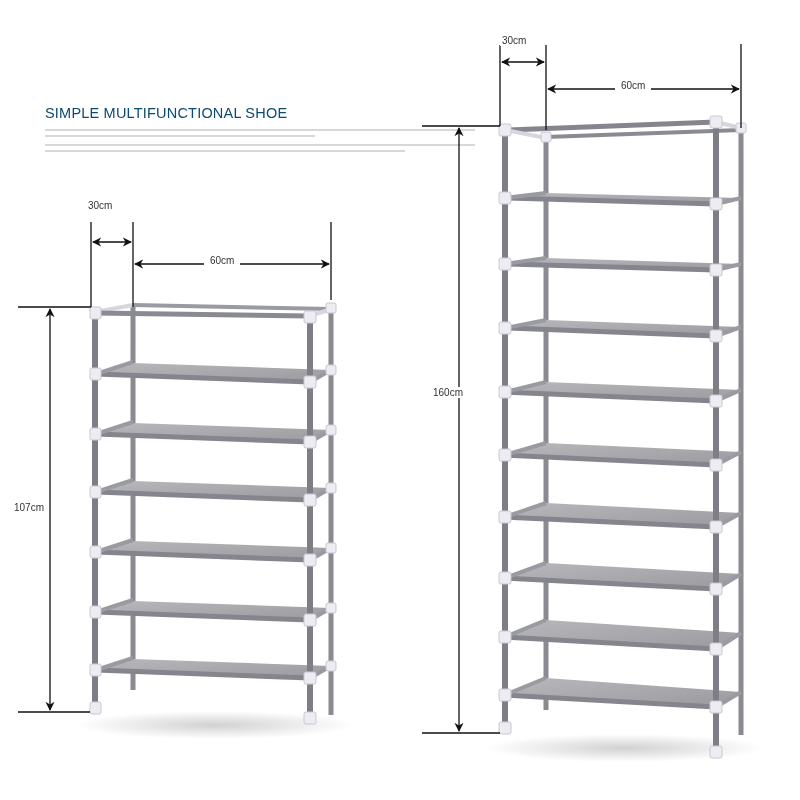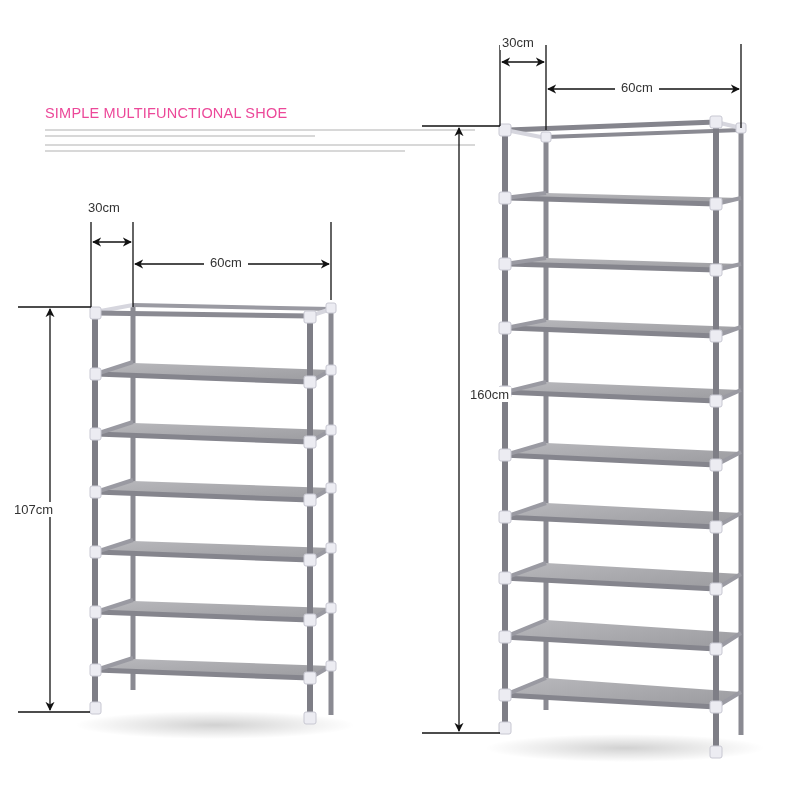--- a/index.html
+++ b/index.html
@@ -1,19 +1,19 @@
 <!DOCTYPE html>
 <html><head>
 <meta charset="utf-8">
 <style>
   html, body { margin:0; padding:0; }
   body { width:800px; height:800px; background:#ffffff; position:relative; overflow:hidden; font-family:"Liberation Sans", sans-serif; }
-  .title { position:absolute; left:45px; top:105px; font-size:14.5px; color:#ec4899; letter-spacing:0.2px; }
+  .title { position:absolute; left:45px; top:105px; font-size:14.5px; color:#0c4a6e; letter-spacing:0.2px; }
   .fine { position:absolute; left:45px; height:2px; background:#d8d8d8; }
-  .lbl { position:absolute; font-size:13px; color:#333; background:#fff; padding:0 2px; }
+  .lbl { position:absolute; font-size:10px; color:#333; background:#fff; padding:0 2px; }
   svg { position:absolute; left:0; top:0; }
 </style>
 </head>
 <body>
 
 <div class="title">SIMPLE MULTIFUNCTIONAL SHOE</div>
 <div class="fine" style="top:129px;width:430px;"></div>
 <div class="fine" style="top:135px;width:270px;"></div>
 <div class="fine" style="top:144px;width:430px;"></div>
 <div class="fine" style="top:150px;width:360px;"></div>
@@ -215,13 +215,13 @@
     <line x1="459" y1="128" x2="459" y2="731" marker-start="url(#ah)" marker-end="url(#ah)"></line>
   </g>
 </svg>
 
 <div class="lbl" style="left:86px;top:200px;">30cm</div>
 <div class="lbl" style="left:204px;top:255px;padding:0 6px;">60cm</div>
 <div class="lbl" style="left:12px;top:502px;">107cm</div>
 
 <div class="lbl" style="left:500px;top:35px;">30cm</div>
 <div class="lbl" style="left:615px;top:80px;padding:0 6px;">60cm</div>
-<div class="lbl" style="left:431px;top:387px;margin-left:37px;">160cm</div>
+<div class="lbl" style="left:431px;top:387px;">160cm</div>
 
 </body></html>

